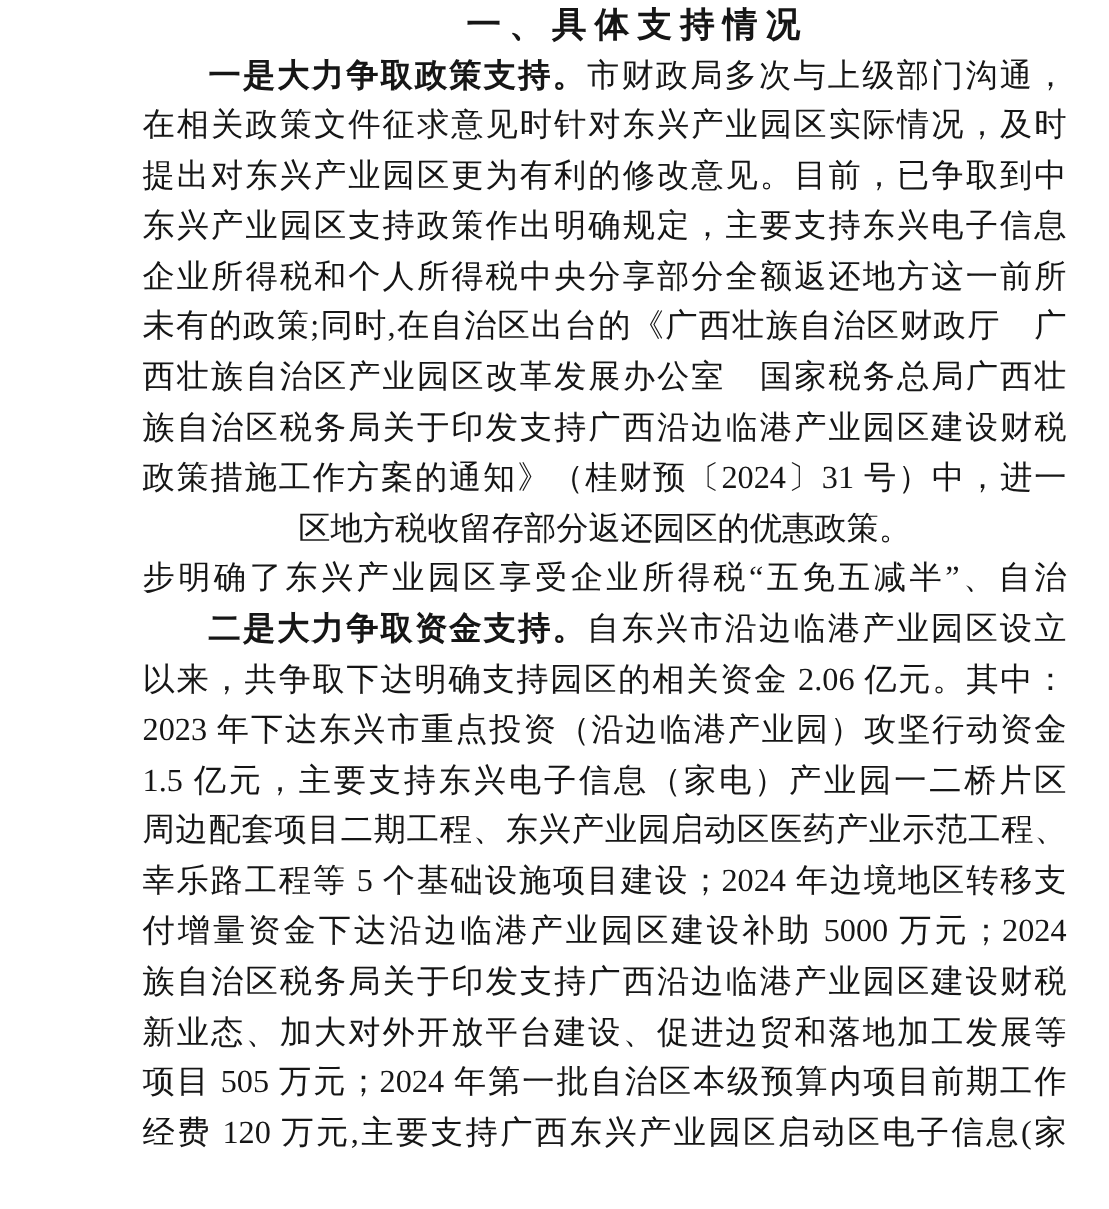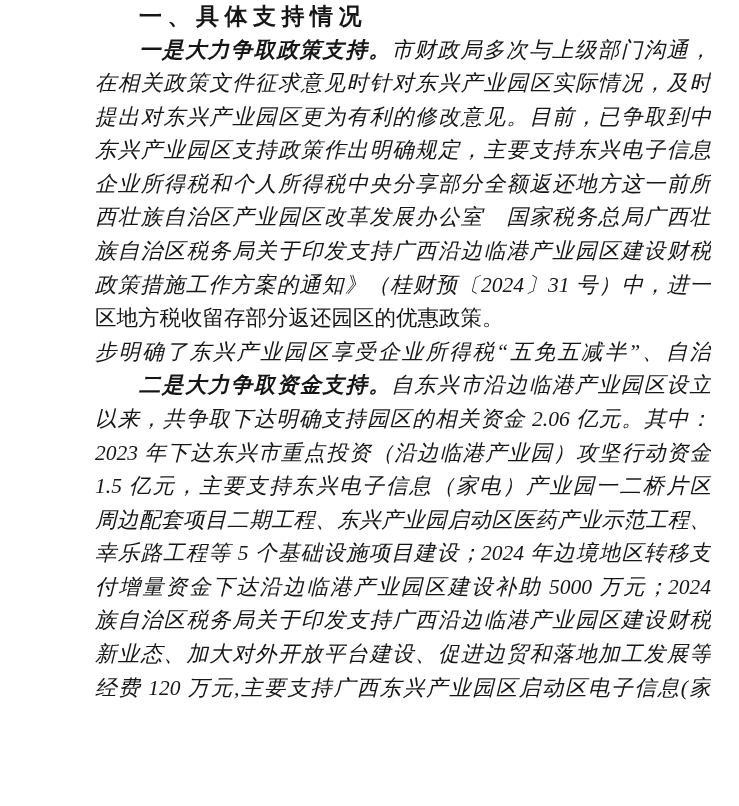--- a/index.html
+++ b/index.html
@@ -19,27 +19,26 @@
   .text-block {
     position: absolute;
     left: 95px;
     top: 0;
     width: 616px;
   }
   .line {
     height: 33.58px;
     line-height: 33.58px;
     font-size: 21.5px;
-    text-align: left;
+    text-align: center;
     overflow: hidden;
   }
   .line.justify {
     text-align: justify;
     text-align-last: justify;
-    font-style: italic;
   }
   .line.indent {
     padding-left: 44px;
   }
   .lead {
     font-weight: bold;
   }
   .heading-text {
     font-weight: bold;
     font-size: 23px;
@@ -54,33 +53,35 @@
   <div class="text-block">
 
     <div class="line heading indent"><span class="heading-text">一、具体支持情况</span></div>
 
     <div class="line justify indent"><span class="lead">一是大力争取政策支持。</span><span>市财政局多次与上级部门沟通，</span></div>
 
     <div class="line justify"><span>在相关政策文件征求意见时针对东兴产业园区实际情况，及时</span></div>
     <div class="line justify"><span>提出对东兴产业园区更为有利的修改意见。目前，已争取到中</span></div>
     <div class="line justify"><span>东兴产业园区支持政策作出明确规定，主要支持东兴电子信息</span></div>
     <div class="line justify"><span>企业所得税和个人所得税中央分享部分全额返还地方这一前所</span></div>
+    <div class="line justify"><span>未有的政策;同时,在自治区出台的《广西壮族自治区财政厅　广</span></div>
     <div class="line justify"><span>西壮族自治区产业园区改革发展办公室　国家税务总局广西壮</span></div>
     <div class="line justify"><span>族自治区税务局关于印发支持广西沿边临港产业园区建设财税</span></div>
     <div class="line justify"><span>政策措施工作方案的通知》（桂财预〔2024〕31 号）中，进一</span></div>
     <div class="line"><span>区地方税收留存部分返还园区的优惠政策。</span></div>
 
     <div class="line justify"><span>步明确了东兴产业园区享受企业所得税“五免五减半”、自治</span></div>
 
     <div class="line justify indent"><span class="lead">二是大力争取资金支持。</span><span>自东兴市沿边临港产业园区设立</span></div>
 
     <div class="line justify"><span>以来，共争取下达明确支持园区的相关资金 2.06 亿元。其中：</span></div>
     <div class="line justify"><span>2023 年下达东兴市重点投资（沿边临港产业园）攻坚行动资金</span></div>
     <div class="line justify"><span>1.5 亿元，主要支持东兴电子信息（家电）产业园一二桥片区</span></div>
     <div class="line justify"><span>周边配套项目二期工程、东兴产业园启动区医药产业示范工程、</span></div>
     <div class="line justify"><span>幸乐路工程等 5 个基础设施项目建设；2024 年边境地区转移支</span></div>
     <div class="line justify"><span>付增量资金下达沿边临港产业园区建设补助 5000 万元；2024</span></div>
     <div class="line justify"><span>族自治区税务局关于印发支持广西沿边临港产业园区建设财税</span></div>
     <div class="line justify"><span>新业态、加大对外开放平台建设、促进边贸和落地加工发展等</span></div>
+    <div class="line justify"><span>项目 505 万元；2024 年第一批自治区本级预算内项目前期工作</span></div>
     <div class="line justify"><span>经费 120 万元,主要支持广西东兴产业园区启动区电子信息(家</span></div>
 
   </div>
 </div>
 
 </body></html>

